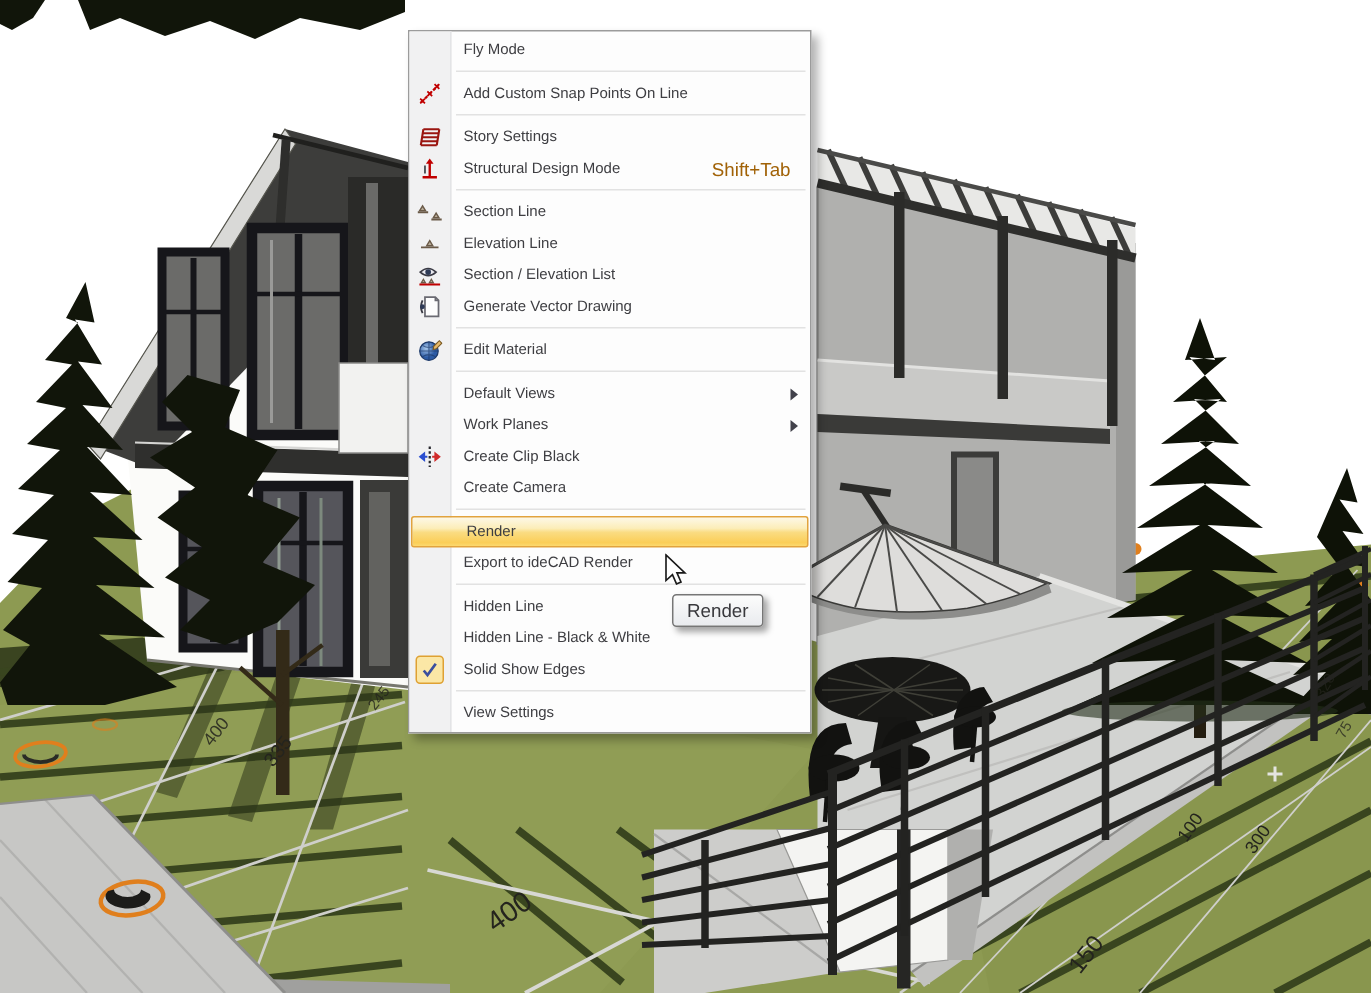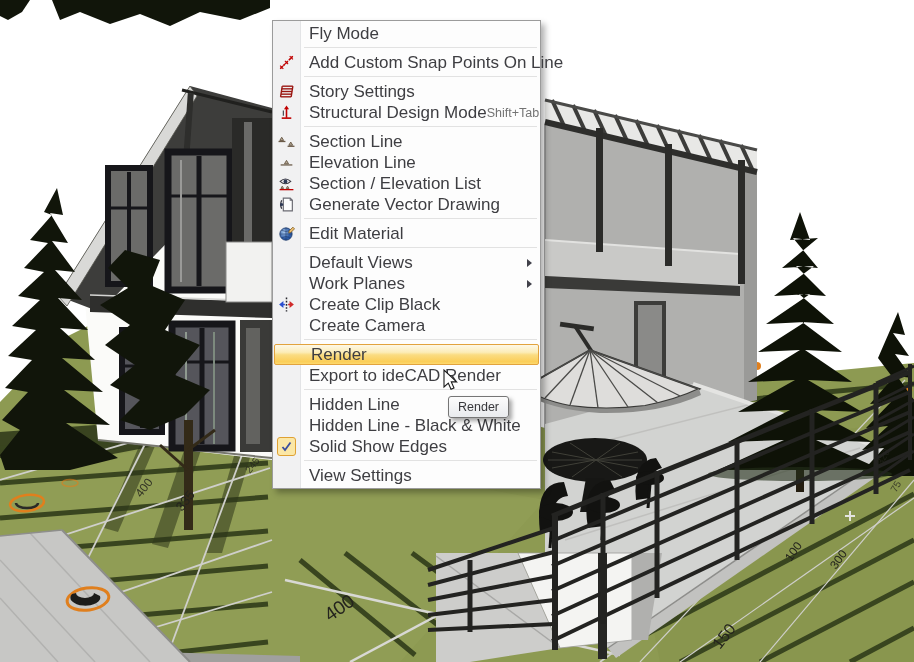--- a/index.html
+++ b/index.html
@@ -8,22 +8,22 @@
   .scene{position:absolute;left:0;top:0;}
 
   
   .menu{position:absolute;left:272px;top:20px;width:269px;box-sizing:border-box;
         background:#fdfdfd;border:1px solid #9b9b9b;padding:2px 0;
         box-shadow:4px 4px 6px rgba(0,0,0,.30);z-index:5;}
   .menu .gutter{position:absolute;left:0;top:0;bottom:0;width:27px;background:#f1f1f2;
         border-right:1px solid #e3e4e6;}
   .mi{position:relative;display:flex;align-items:center;height:21px;cursor:default;}
   .mi .ic{width:27px;flex:0 0 27px;display:flex;align-items:center;justify-content:center;}
-  .mi .lbl{margin-left:9px;font-size:17px;color:#3e3e42;white-space:nowrap;}
-  .mi .sc{margin-left:auto;margin-right:13px;font-size:12.5px;color:#737373;}
+  .mi .lbl{margin-left:9px;font-size:10px;color:#3e3e42;white-space:nowrap;}
+  .mi .sc{margin-left:auto;margin-right:13px;font-size:12.5px;color:#a16207;}
   .mi .arrow{margin-left:auto;margin-right:8px;width:0;height:0;
         border-left:5px solid #41414a;border-top:4px solid transparent;border-bottom:4px solid transparent;}
   .mi.hl{height:19px;margin:0 1px;border:1px solid #e2a33d;border-radius:2px;
         background:linear-gradient(to bottom,#fdf8e7 0%,#fcedb8 38%,#fadc82 52%,#fbce58 88%,#fcd96f 100%);}
   .msep{height:8px;position:relative;}
   .msep::after{content:"";position:absolute;left:31px;right:3px;top:3px;border-top:1px solid #e2e2e2;}
   .chk{width:19px;height:19px;box-sizing:border-box;border:1px solid #dfa133;border-radius:3px;
         background:#fbe7a6;display:flex;align-items:center;justify-content:center;}
 
   

